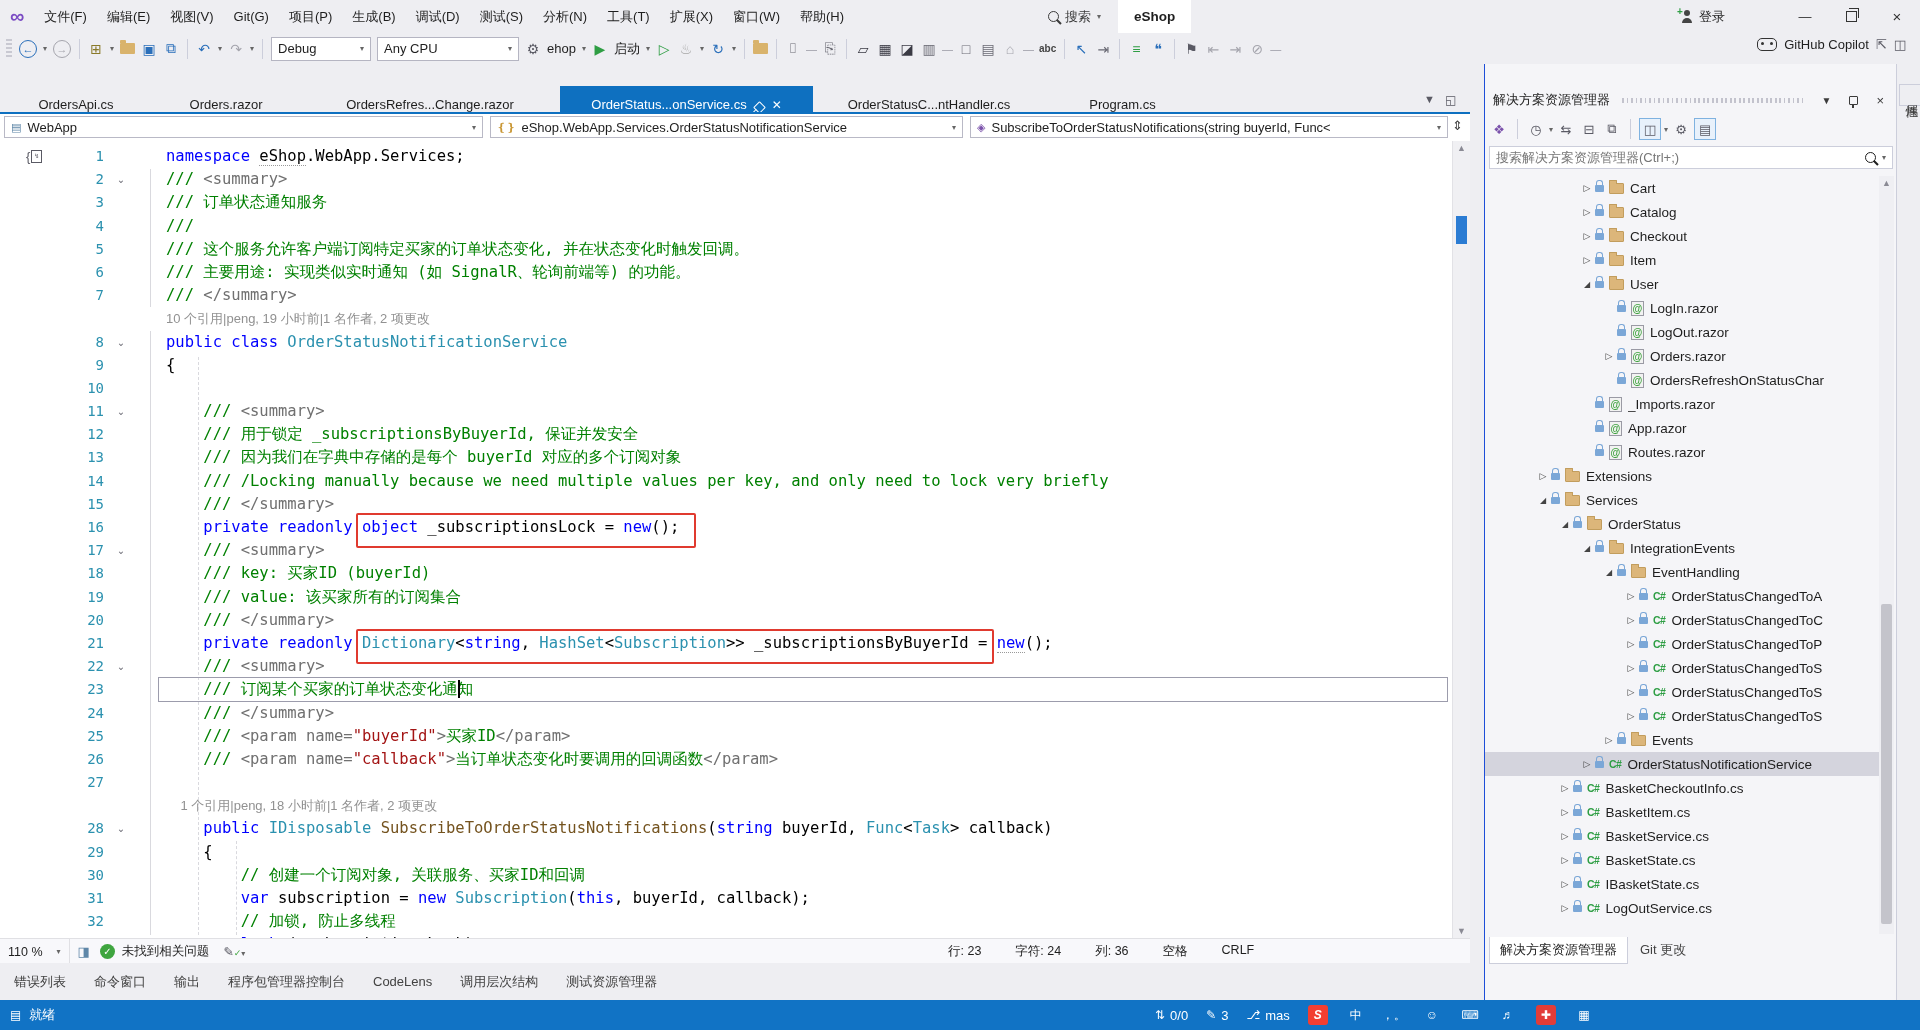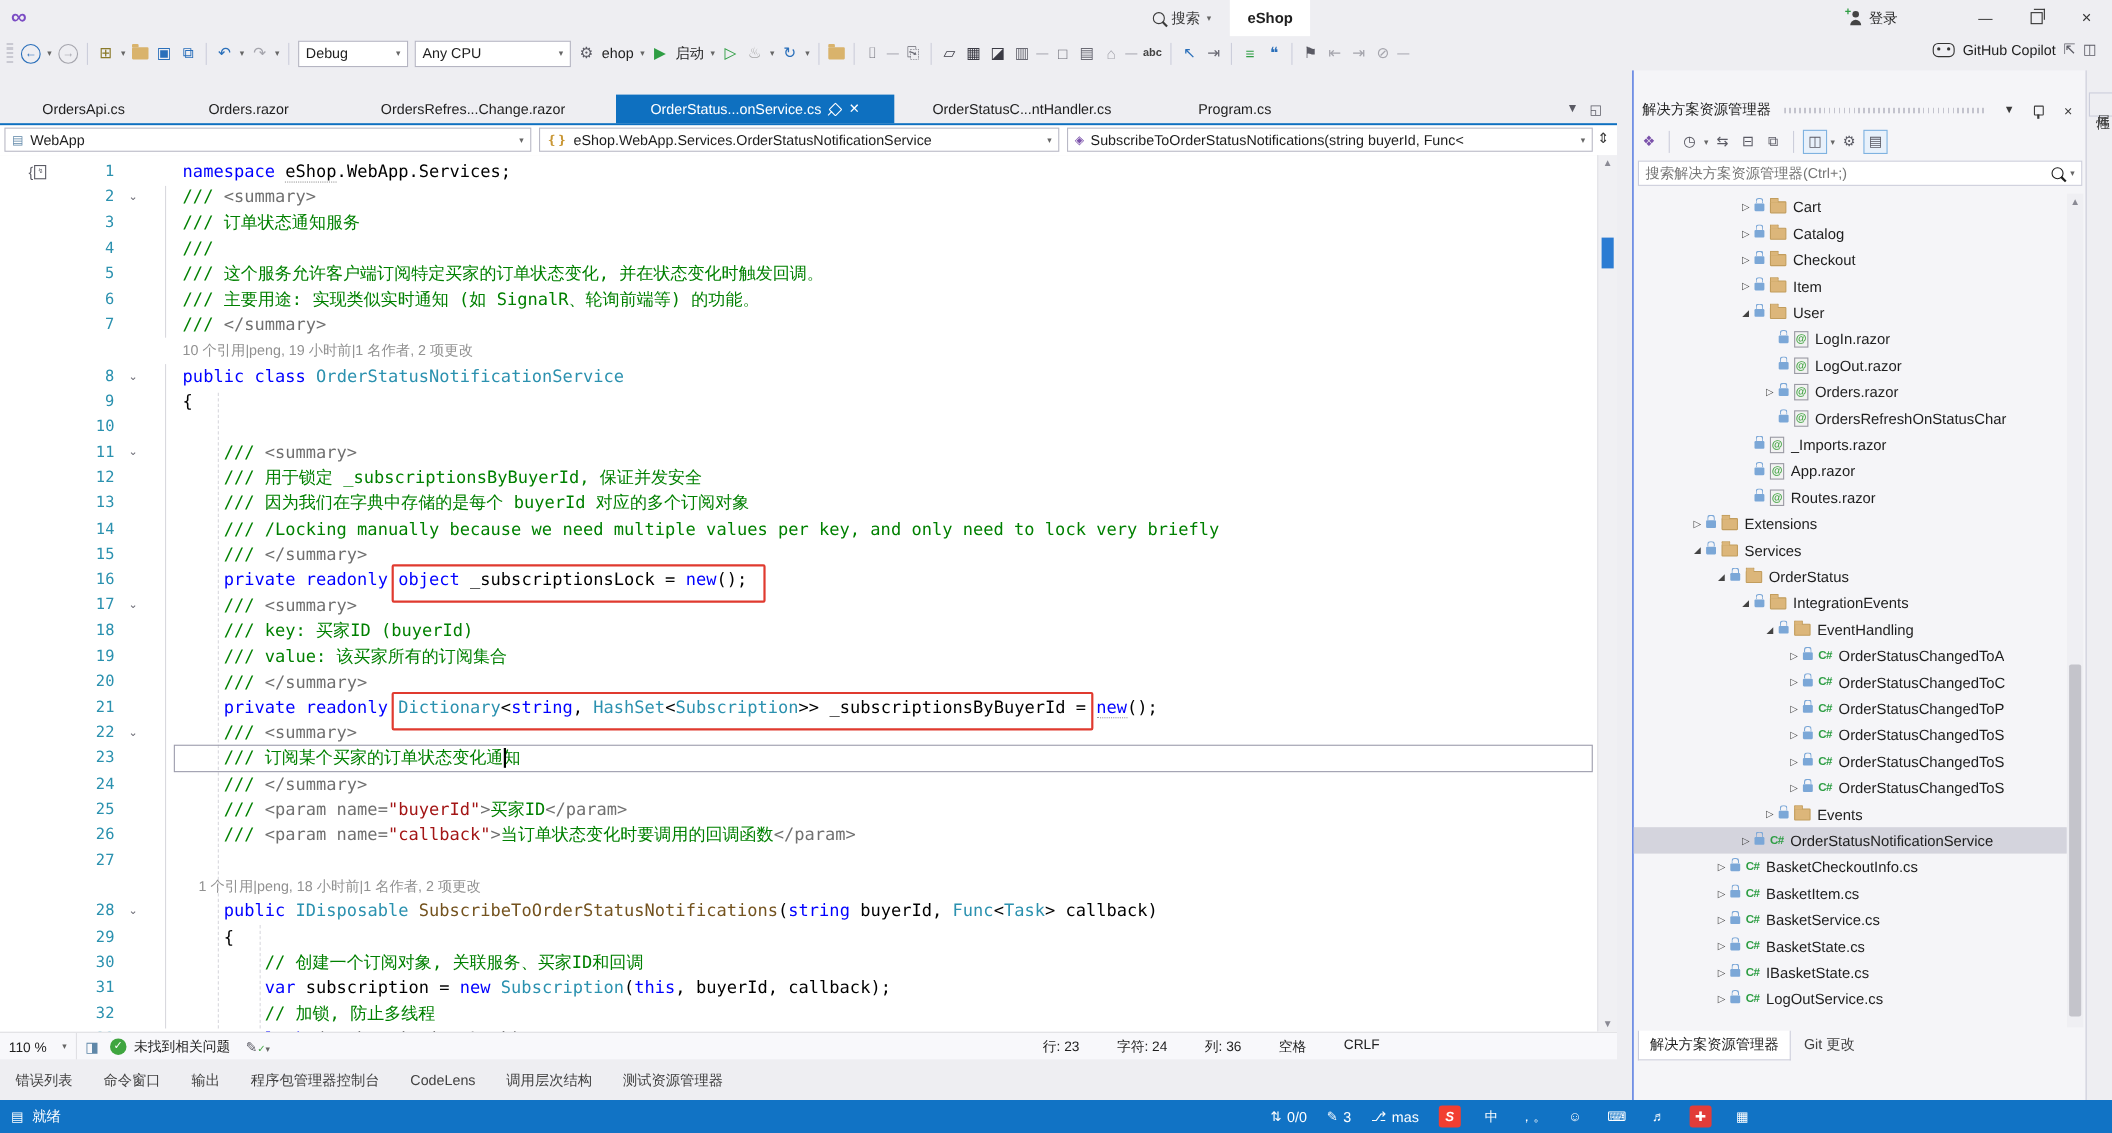--- a/index.html
+++ b/index.html
@@ -35,21 +35,21 @@
   .tblabel{font-size:13px;margin:0 3px;white-space:nowrap;}
   .folderic{width:15px;height:11px;background:#d9b36c;border-radius:1px;position:relative;display:inline-block;margin:0 3px;}
   .folderic::before{content:'';position:absolute;top:-3px;left:0;width:6px;height:3px;background:#d9b36c;border-radius:1px 1px 0 0;}
   .copilot{position:absolute;right:14px;top:37px;display:flex;align-items:center;gap:7px;font-size:13px;color:#1e1e1e;}
   .goggles{width:18px;height:11px;border:1.7px solid #333;border-radius:5px;position:relative;display:inline-block;}
   .goggles::before,.goggles::after{content:'';position:absolute;top:3px;width:3px;height:3px;background:#333;border-radius:50%;}
   .goggles::before{left:3px;} .goggles::after{right:3px;}
   .cop-extra{color:#5a5a64;font-size:13px;}
   
   #tabstrip{left:0;top:64px;width:1470px;height:48px;background:#eeeef2;}
-  .tab{position:absolute;bottom:0;height:26px;display:flex;align-items:center;justify-content:center;font-size:13px;gap:8px;color:#1e1e1e;}
+  .tab{position:absolute;bottom:0;height:26px;display:flex;align-items:flex-end;justify-content:center;font-size:13px;gap:8px;color:#1e1e1e;}
   .tab.active{background:#0e70c0;color:#fff;}
   .tab .pin{width:7px;height:7px;border:1.4px solid #fff;border-radius:1px;position:relative;display:inline-block;transform:rotate(45deg);}
   .tab .pin::after{content:'';position:absolute;left:2px;top:7px;width:1.4px;height:5px;background:#fff;}
   .tab .x{font-size:12px;}
   .tabstrip-icons{position:absolute;bottom:5px;left:1424px;display:flex;gap:10px;color:#5a5a64;font-size:11px;}
   #blueline{left:0;top:112px;width:1470px;height:2px;background:#0e70c0;}
   #breadcrumb{left:0;top:114px;width:1470px;height:27px;background:#ffffff;border-bottom:1px solid #e3e3e8;}
   .bc-box{position:absolute;top:2px;height:22px;border:1px solid #b9b9c6;background:#fff;display:flex;align-items:center;font-size:13px;padding:0 6px;box-sizing:border-box;gap:6px;}
   .bc-box .caret{margin-left:auto;}
   .bc-ic{font-size:11px;}
@@ -122,20 +122,35 @@
   .se-tab{padding:4px 10px;color:#424242;}
   .se-tab.active{background:#fff;border:1px solid #cccedb;border-top:none;color:#1e1e1e;}
   #propstrip{left:1896px;top:64px;width:24px;height:936px;background:#eeeef2;border-left:1px solid #cccedb;box-sizing:border-box;}
   .proptab{position:absolute;left:2px;top:20px;width:20px;padding:10px 0;background:#eeeef2;border:1px solid #cccedb;writing-mode:vertical-rl;font-size:12.5px;color:#3b3b3b;text-align:center;}
 </style>
 </head>
 <body>
 
 <div id="titlebar" class="abs">
   <span class="vslogo">∞</span>
+  <nav id="menus" style="display:flex;">
+      <span class="menu">文件(F)</span>
+      <span class="menu">编辑(E)</span>
+      <span class="menu">视图(V)</span>
+      <span class="menu">Git(G)</span>
+      <span class="menu">项目(P)</span>
+      <span class="menu">生成(B)</span>
+      <span class="menu">调试(D)</span>
+      <span class="menu">测试(S)</span>
+      <span class="menu">分析(N)</span>
+      <span class="menu">工具(T)</span>
+      <span class="menu">扩展(X)</span>
+      <span class="menu">窗口(W)</span>
+      <span class="menu">帮助(H)</span>
+    </nav>
   <div class="tsearch">
     <span class="mag"></span>
     <span>搜索</span>
     <span class="caret">▾</span>
   </div>
   <div class="solbadge">eShop</div>
   <div class="signin">
     <span class="person"></span>
     <span>登录</span>
   </div>

